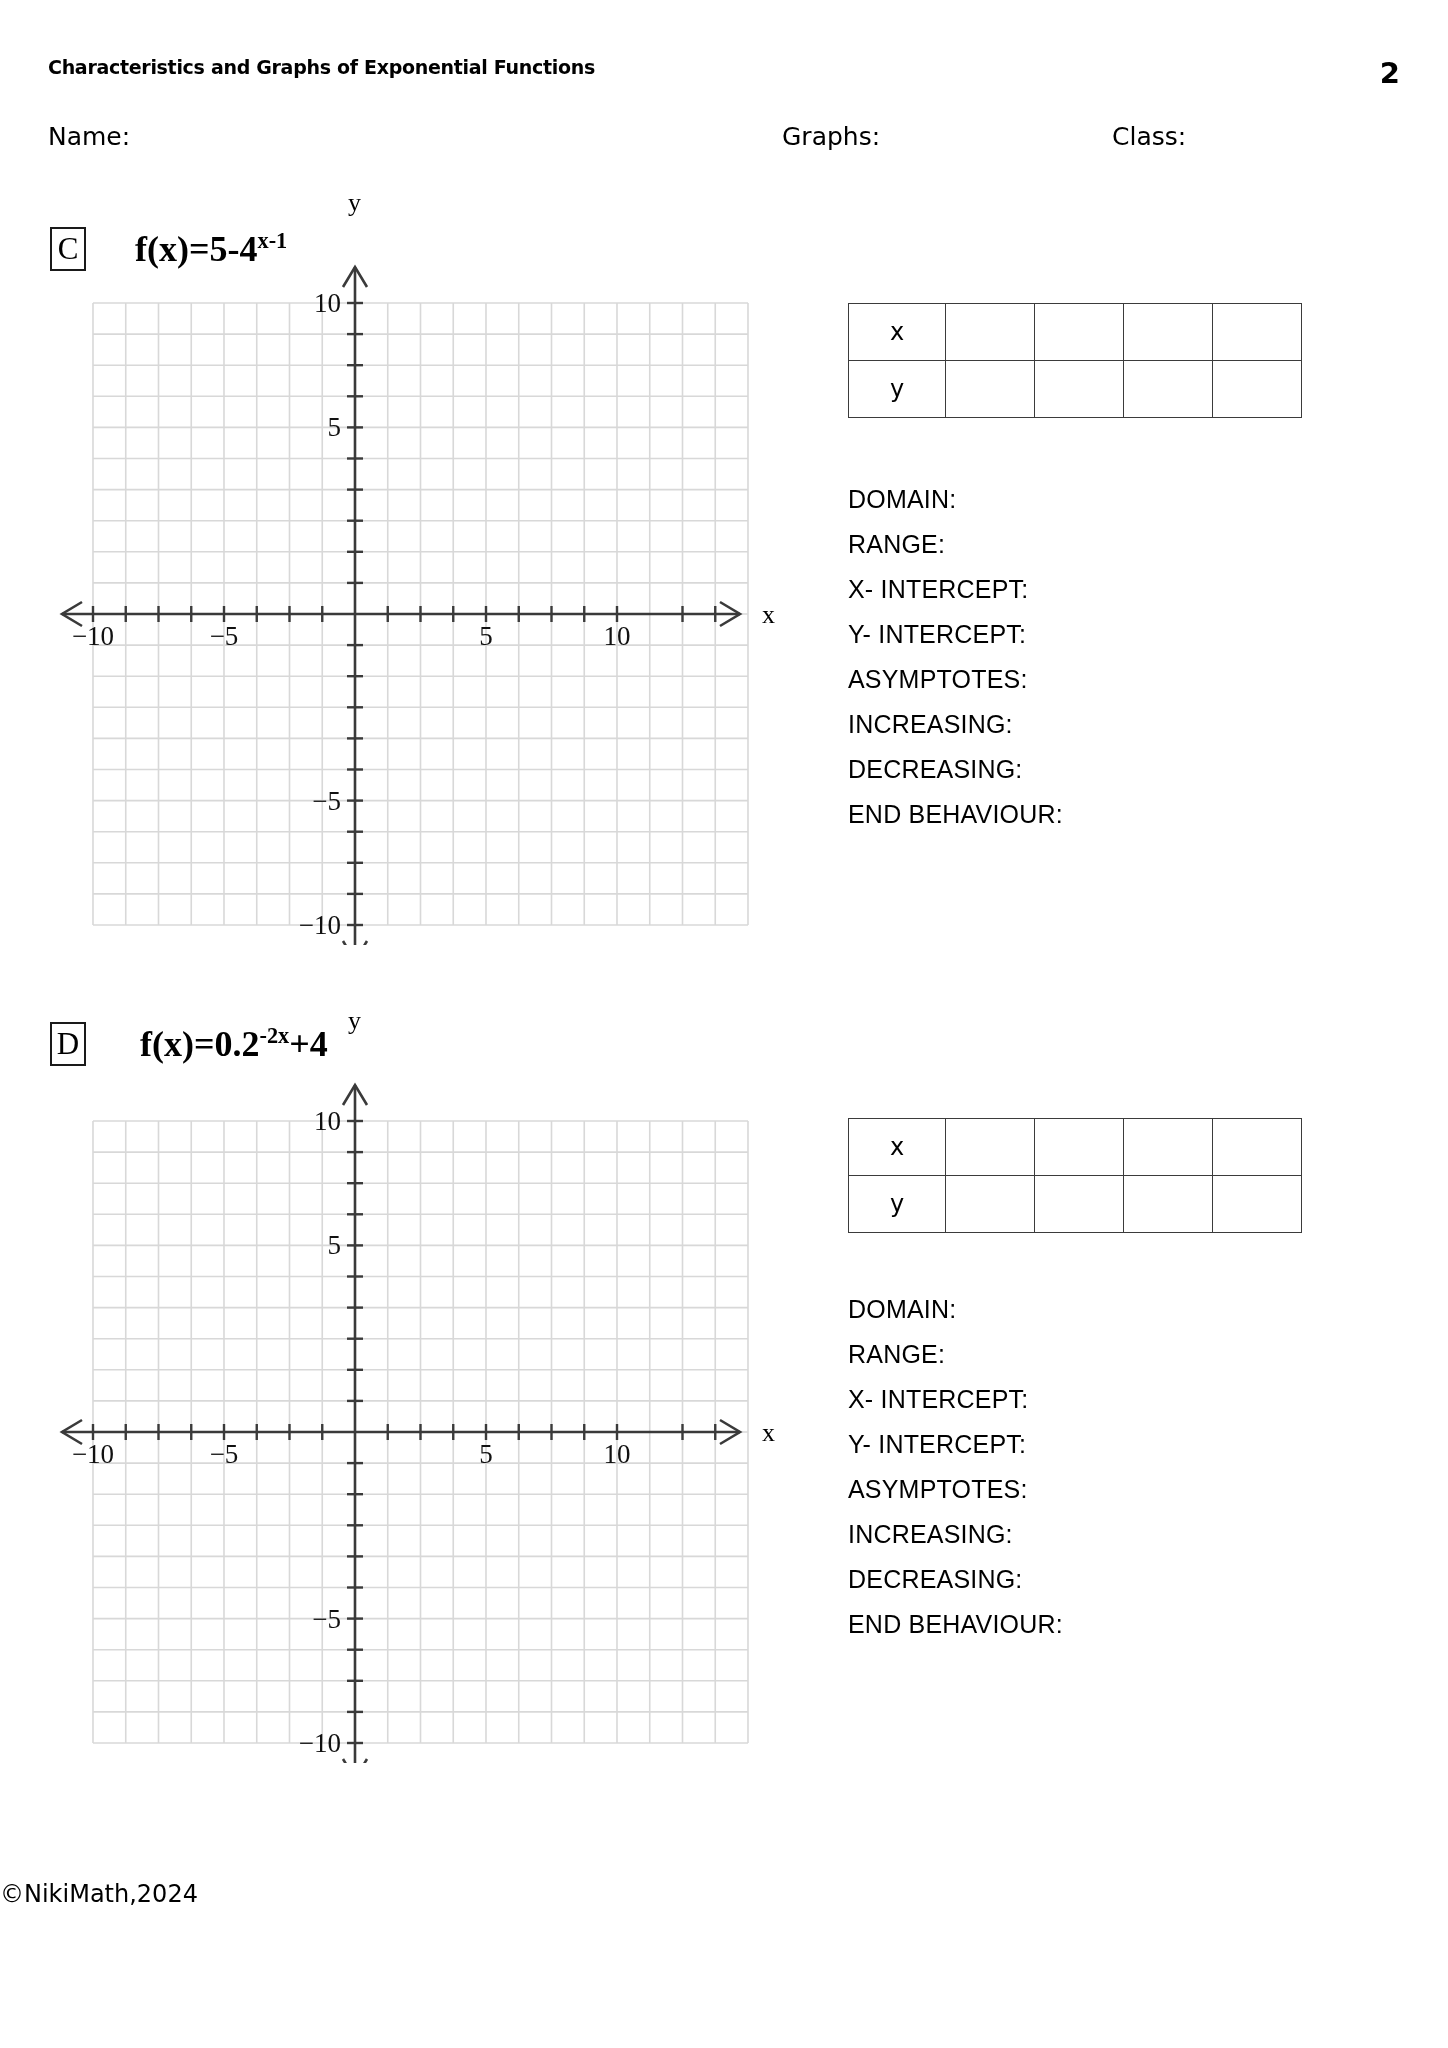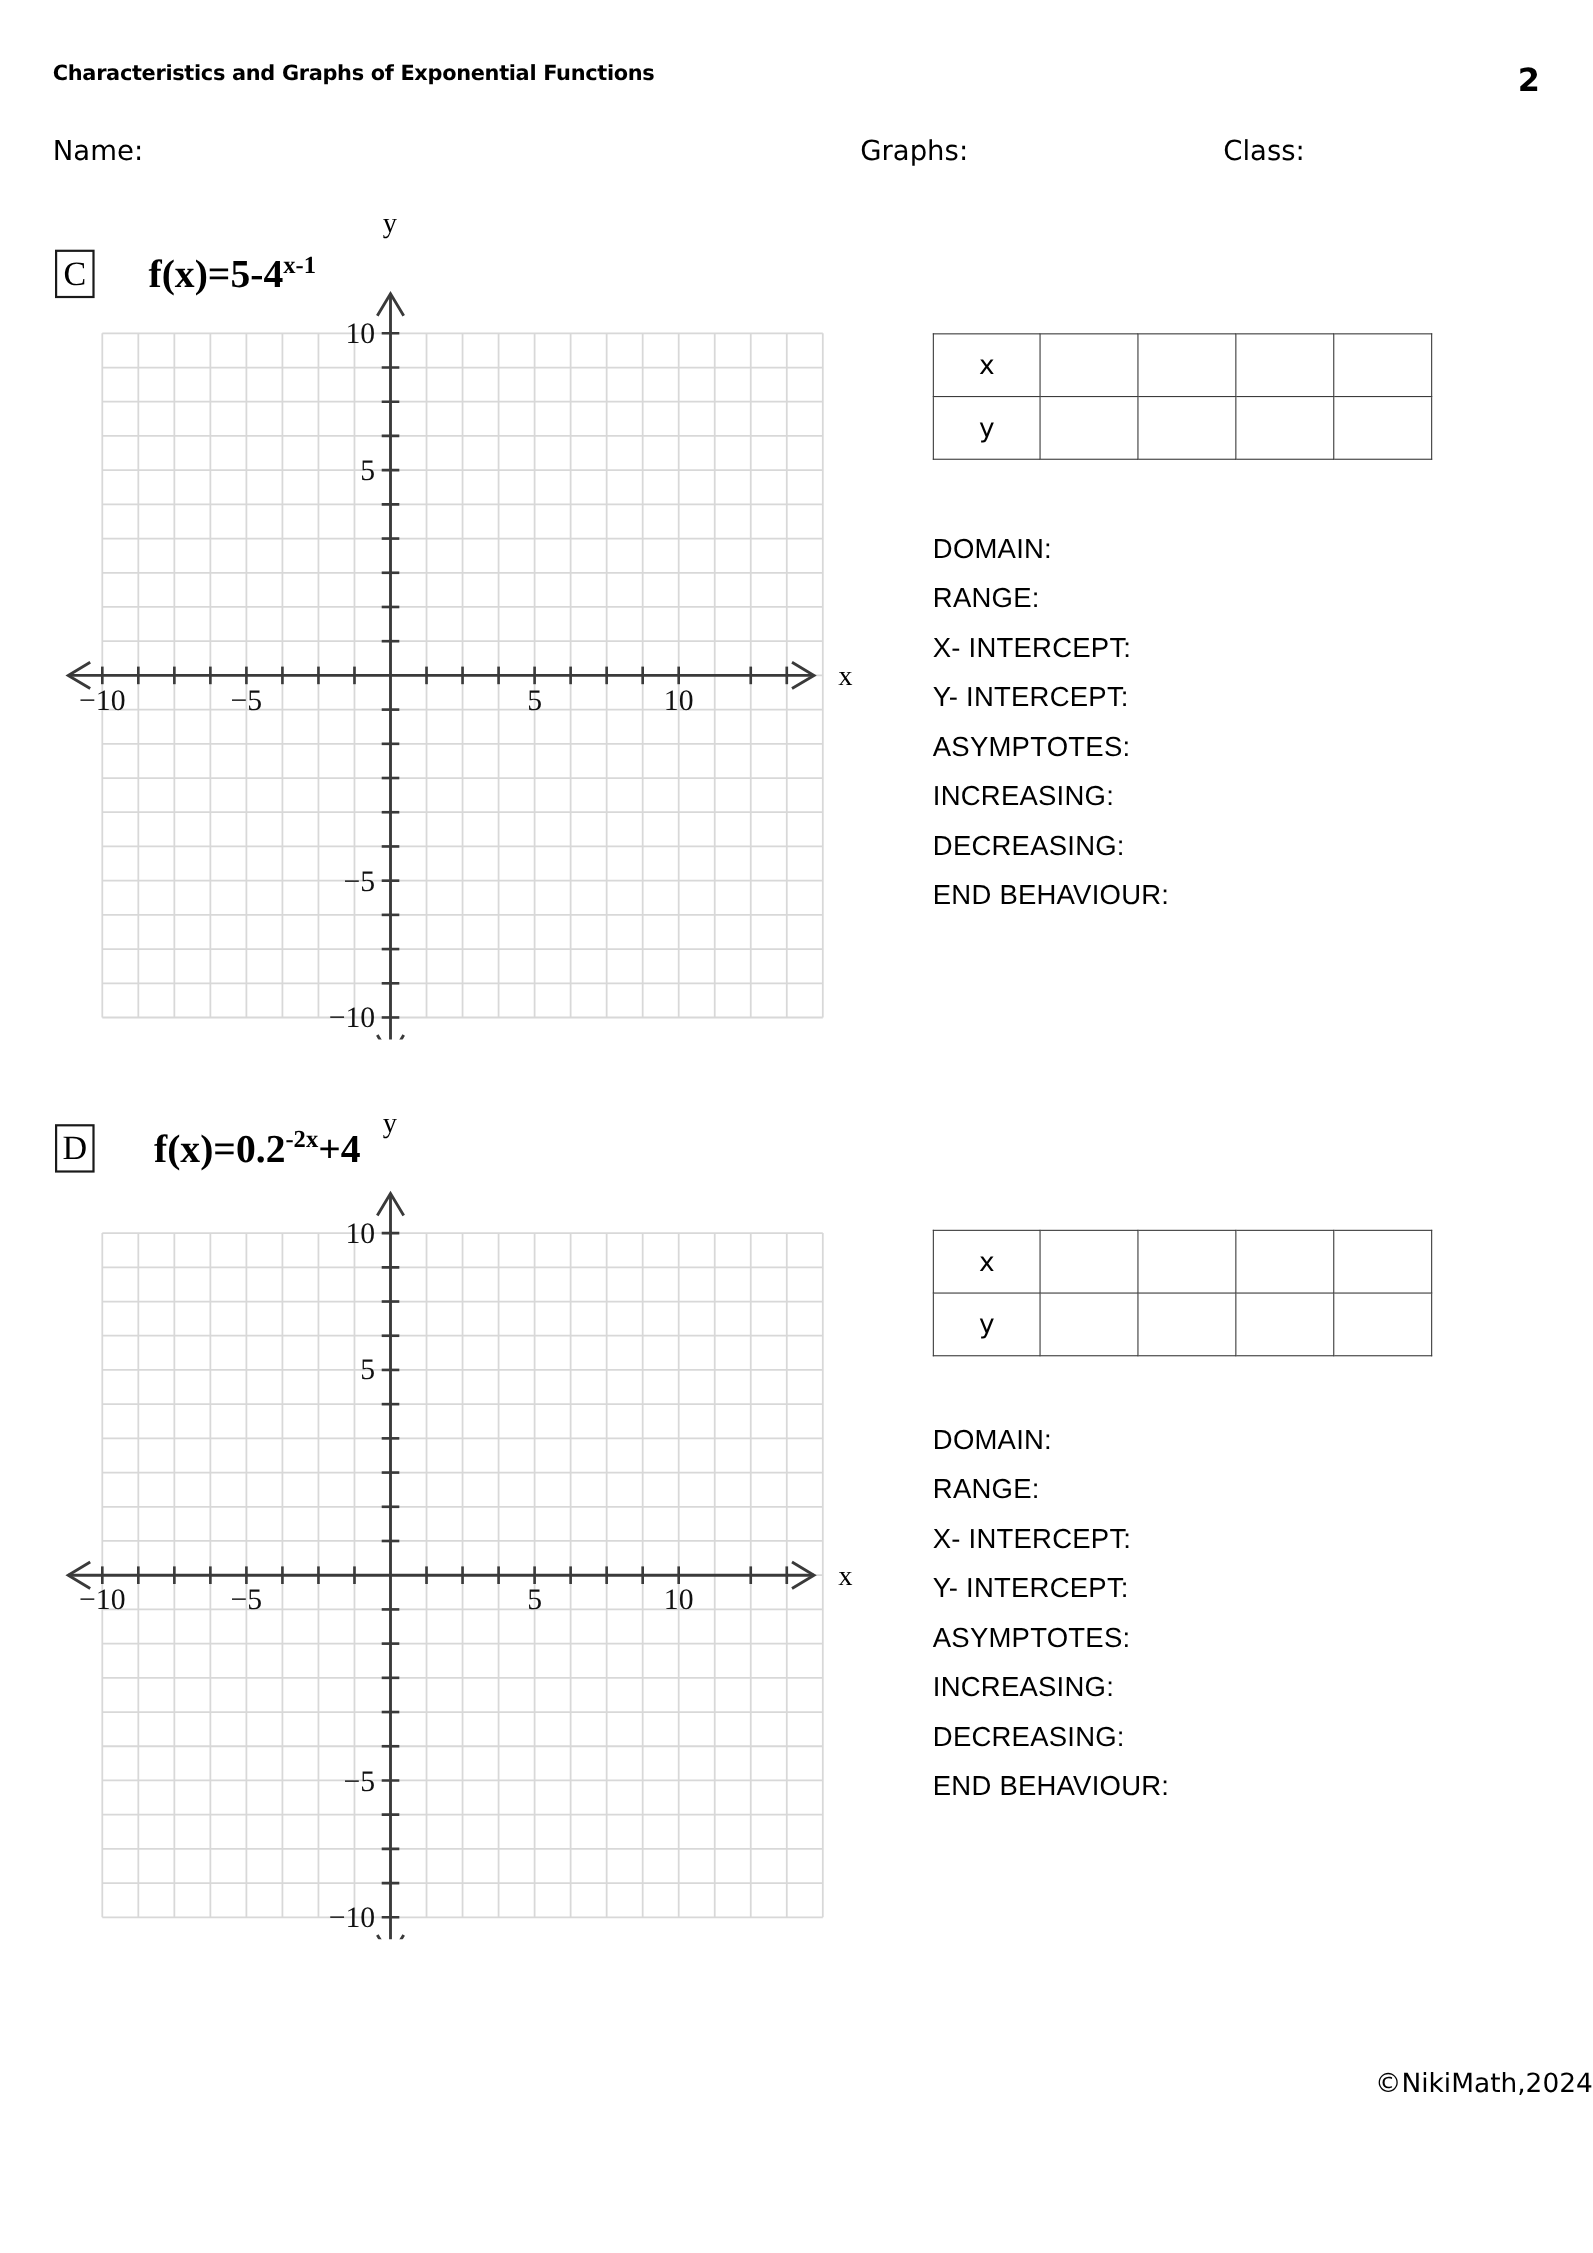--- a/index.html
+++ b/index.html
@@ -101,21 +101,21 @@
     white-space: nowrap;
     letter-spacing: 0.2px;
   }
 
   
   .footer {
     position: absolute;
     top: 1880px;
     left: 0;
     width: 1448px;
-    text-align: right;
+    text-align: left;
     font-family: "DejaVu Sans", sans-serif;
     font-size: 24px;
   }
 </style>
 </head>
 <body>
 
 <div class="worksheet-title">Characteristics and Graphs of Exponential Functions</div>
 <div class="page-number">2</div>
 <div class="field-name">Name:</div>

